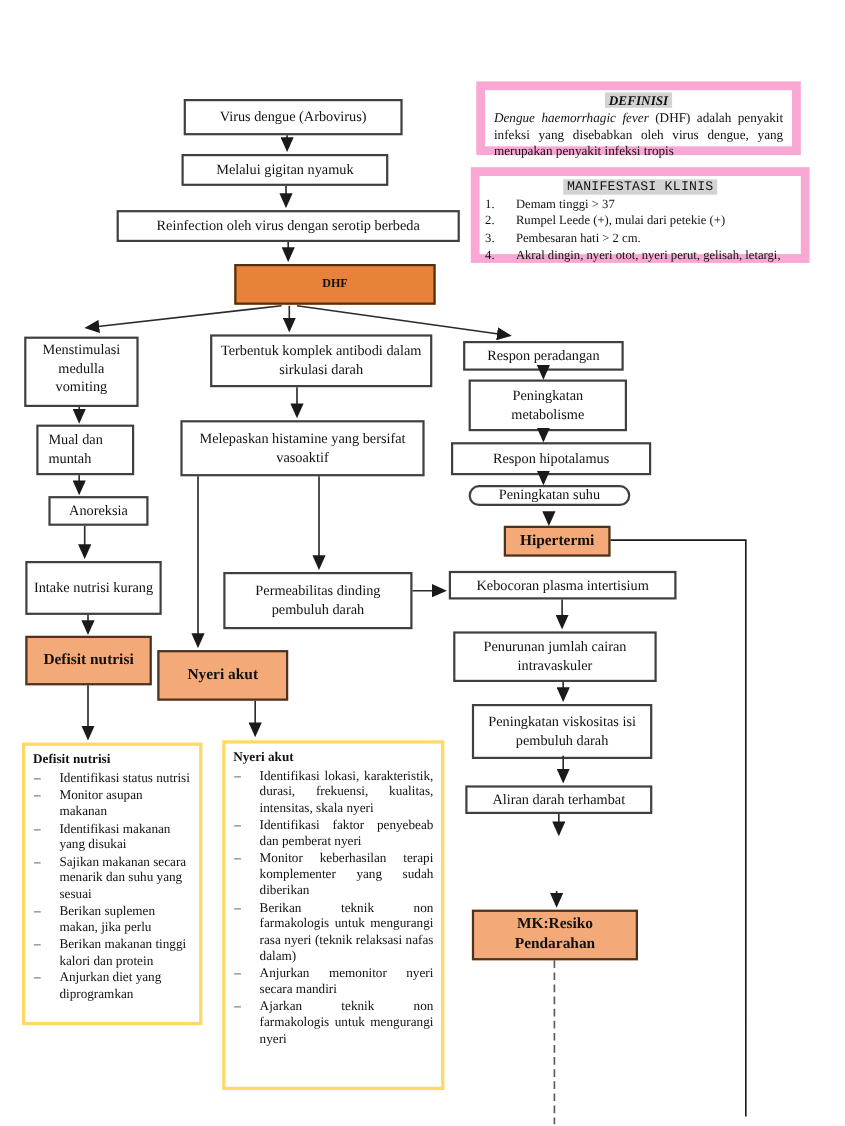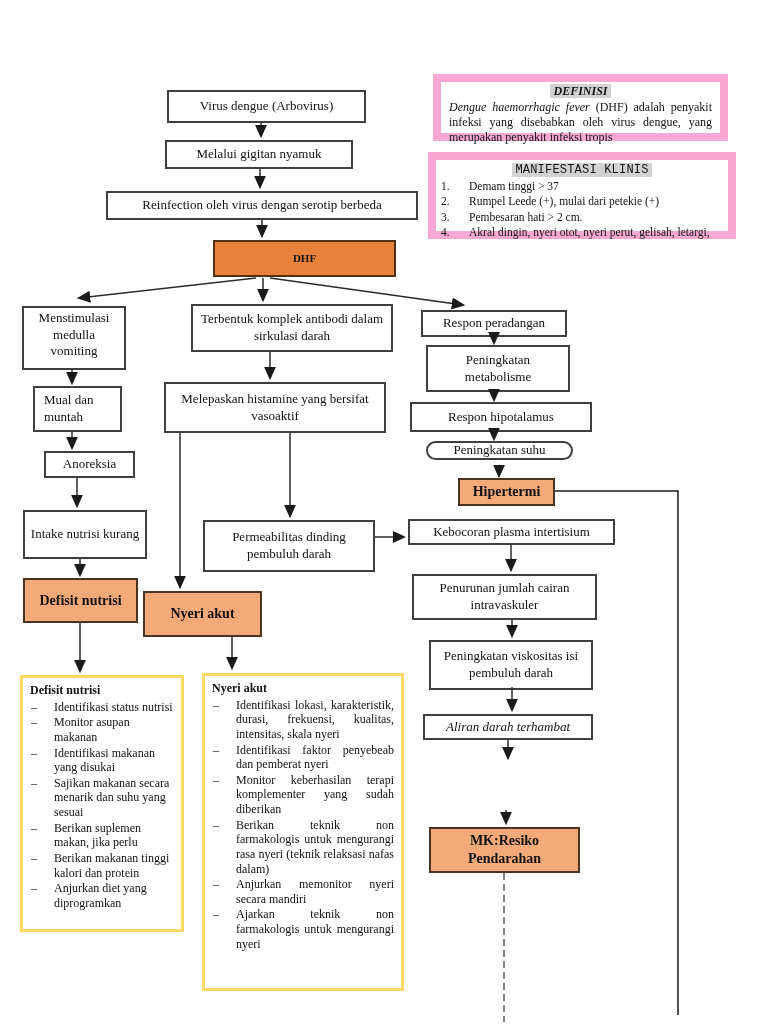--- a/index.html
+++ b/index.html
@@ -88,21 +88,21 @@
   <div class="fbox orange" style="left:143px;top:591px;width:119px;height:46px;">Nyeri akut</div>
 
   <div class="fbox" style="left:421px;top:310px;width:146px;height:27px;">Respon peradangan</div>
   <div class="fbox" style="left:426px;top:345px;width:144px;height:47px;">Peningkatan metabolisme</div>
   <div class="fbox" style="left:410px;top:402px;width:182px;height:30px;">Respon hipotalamus</div>
   <div class="fbox" style="left:426px;top:441px;width:147px;height:19px;border-radius:12px;">Peningkatan suhu</div>
   <div class="fbox orange" style="left:458px;top:478px;width:97px;height:28px;">Hipertermi</div>
   <div class="fbox" style="left:408px;top:519px;width:207px;height:26px;">Kebocoran plasma intertisium</div>
   <div class="fbox" style="left:412px;top:574px;width:185px;height:46px;">Penurunan jumlah cairan intravaskuler</div>
   <div class="fbox" style="left:429px;top:640px;width:164px;height:50px;">Peningkatan viskositas isi pembuluh darah</div>
-  <div class="fbox" style="left:423px;top:714px;width:170px;height:26px;font-style:italic;">Aliran darah terhambat</div>
+  <div class="fbox" style="left:423px;top:714px;width:170px;height:26px;">Aliran darah terhambat</div>
   <div class="fbox orange" style="left:429px;top:827px;width:151px;height:46px;padding:2px 14px;">MK:Resiko Pendarahan</div>
 
   <div class="yellowbox" style="left:20px;top:675px;width:164px;height:257px;">
     <div class="ttl">Defisit nutrisi</div>
     <ul class="dashlist">
       <li>Identifikasi status nutrisi</li>
       <li>Monitor asupan makanan</li>
       <li>Identifikasi makanan yang disukai</li>
       <li>Sajikan makanan secara menarik dan suhu yang sesuai</li>
       <li>Berikan suplemen makan, jika perlu</li>

